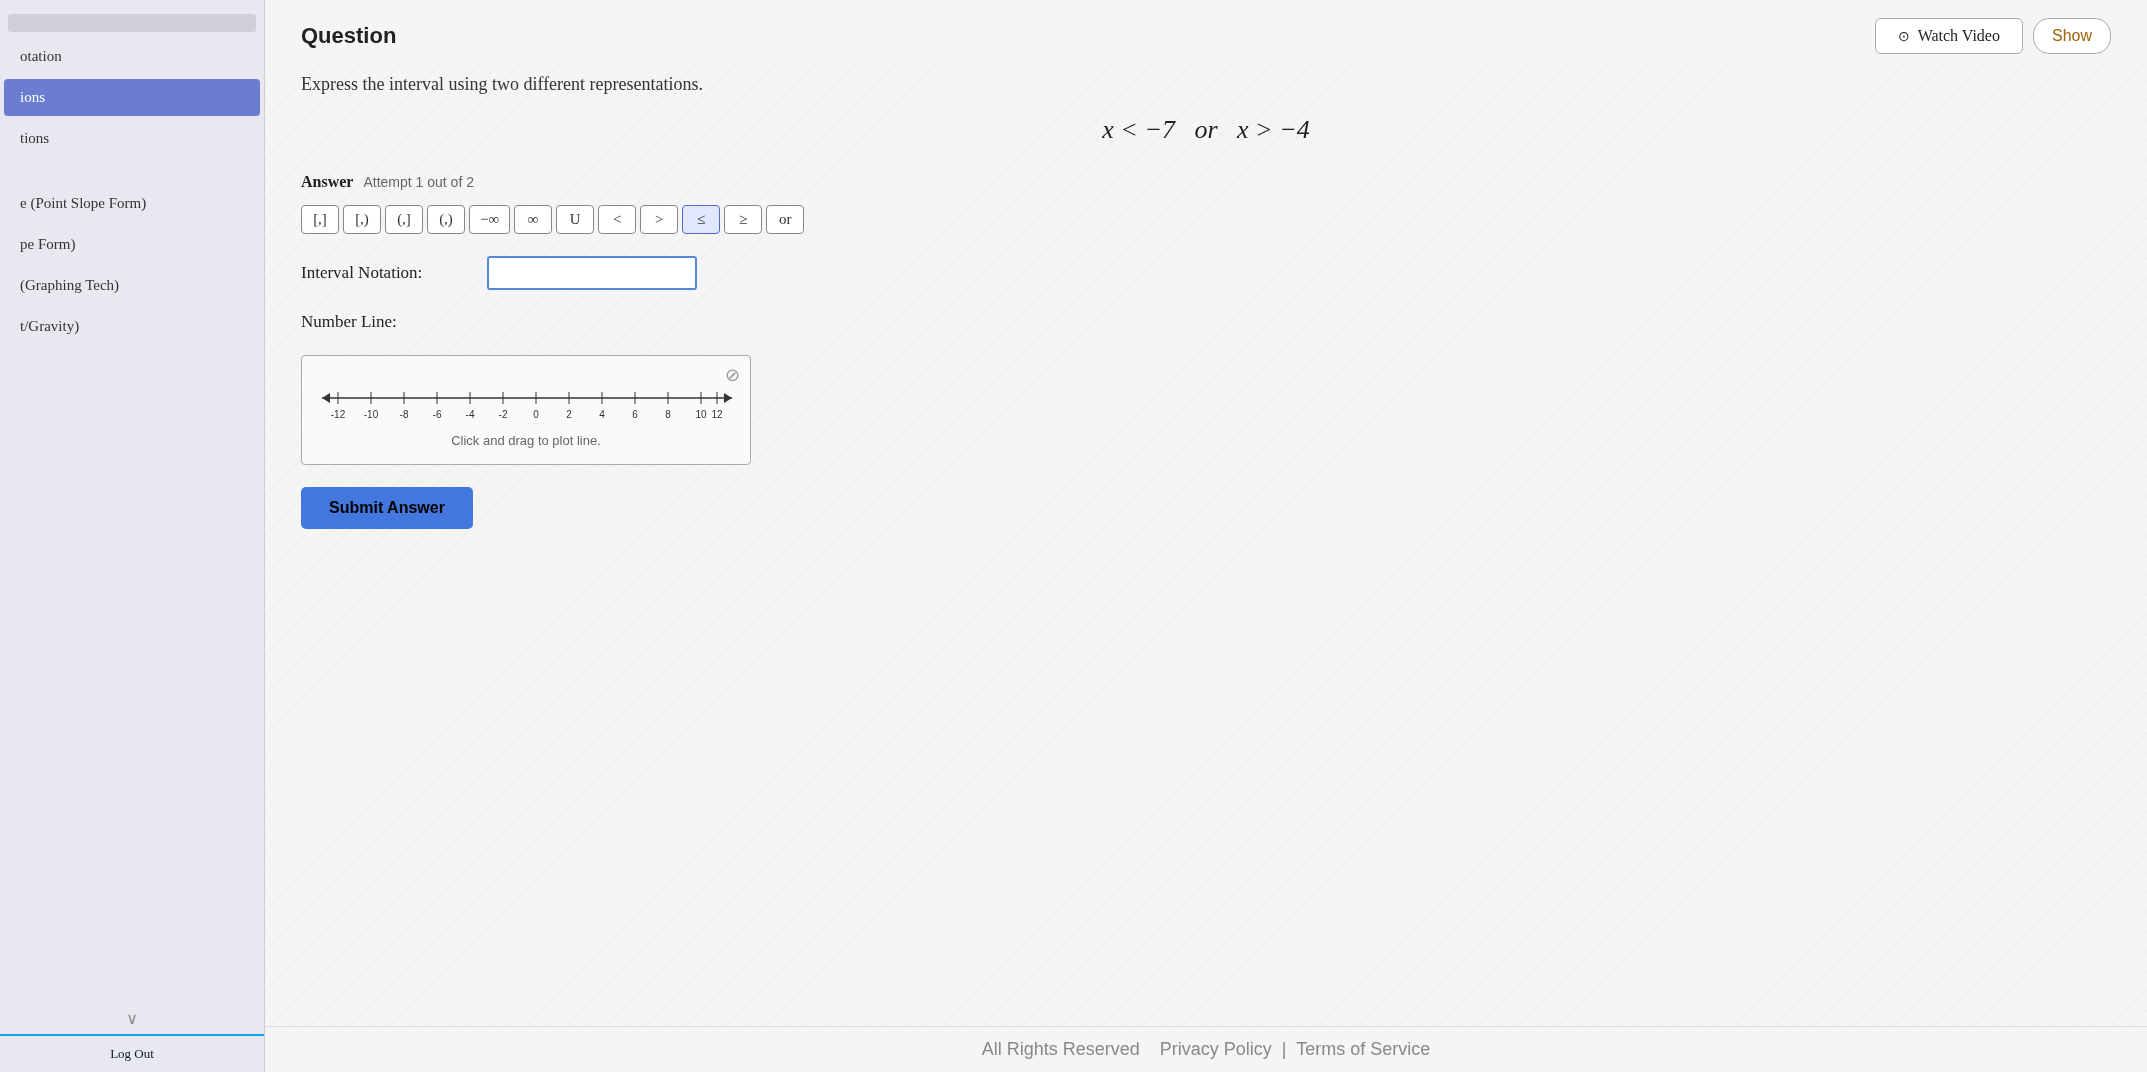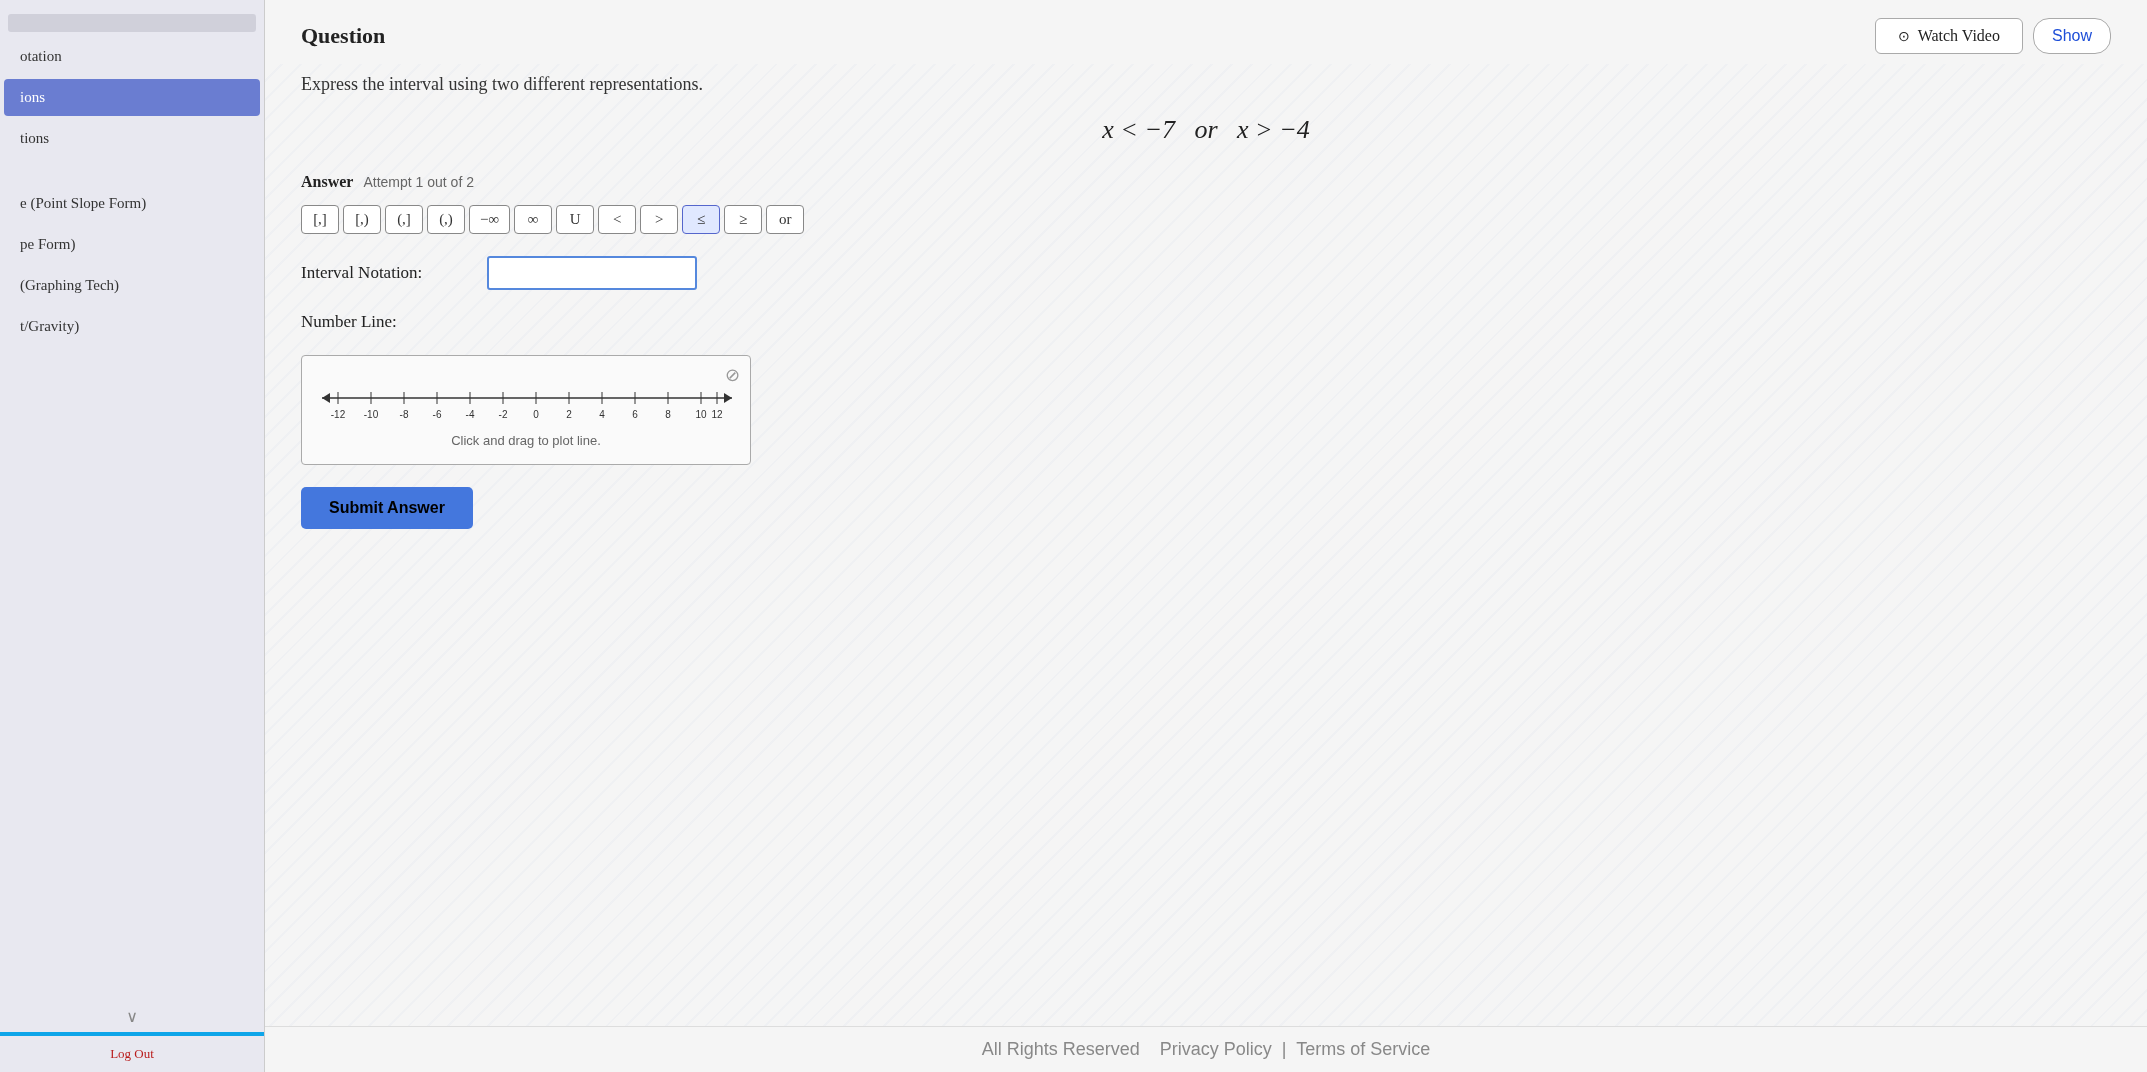--- a/index.html
+++ b/index.html
@@ -38,23 +38,23 @@
     }
     .sidebar-item.active {
       background: #6a7dd1;
       color: white;
     }
     .sidebar-bottom {
       margin-top: auto;
       padding: 10px;
       text-align: center;
       font-size: 13px;
-      color: #b91c1c;
-      cursor: pointer;
-      border-top: 4px solid #0ea5e9;
+      color: #0f172a;
+      cursor: pointer;
+      border-top: 2px solid #0ea5e9;
     }
     .sidebar-chevron {
       display: block;
       text-align: center;
       color: #888;
       font-size: 16px;
       padding: 6px 0;
     }
 
     
@@ -72,21 +72,21 @@
       display: flex;
       align-items: center;
       justify-content: space-between;
       padding: 18px 36px 10px 36px;
       background: #f5f5f5;
     }
     .header-title {
       font-size: 22px;
       font-weight: bold;
       color: #222;
-      font-family: Liberation Serif, serif;
+      font-family: Liberation Sans, sans-serif;
     }
     .header-buttons {
       display: flex;
       gap: 10px;
     }
     .btn-watch-video {
       display: flex;
       align-items: center;
       gap: 8px;
       border: 1.5px solid #aaa;
@@ -98,21 +98,21 @@
       color: #222;
       font-family: Georgia, serif;
     }
     .btn-show {
       border: 1.5px solid #aaa;
       background: white;
       border-radius: 16px;
       padding: 8px 18px;
       font-size: 16px;
       cursor: pointer;
-      color: #1d4ed8;
+      color: #a16207;
     }
 
     
     .content {
       padding: 10px 36px 30px 36px;
       flex: 1;
     }
     .question-text {
       font-size: 18px;
       color: #333;

